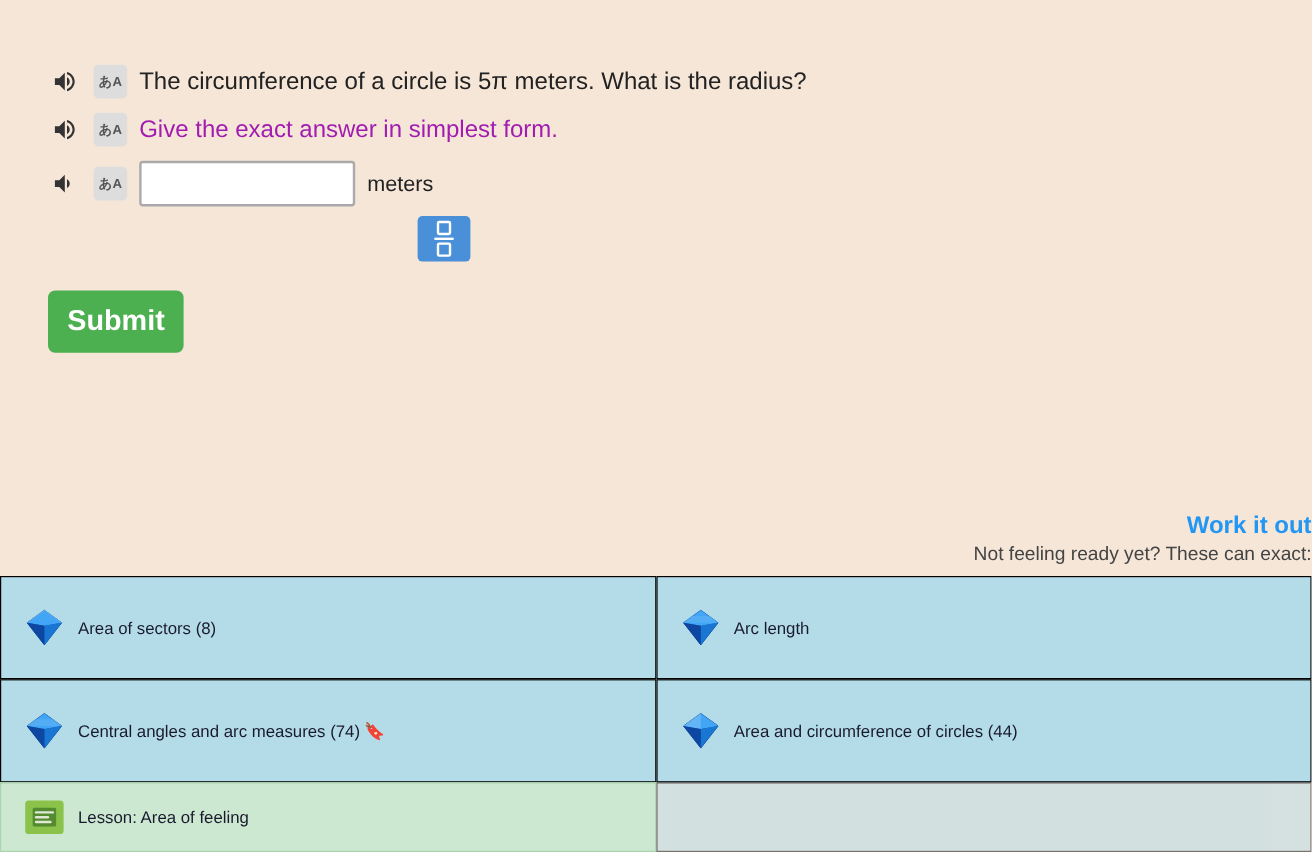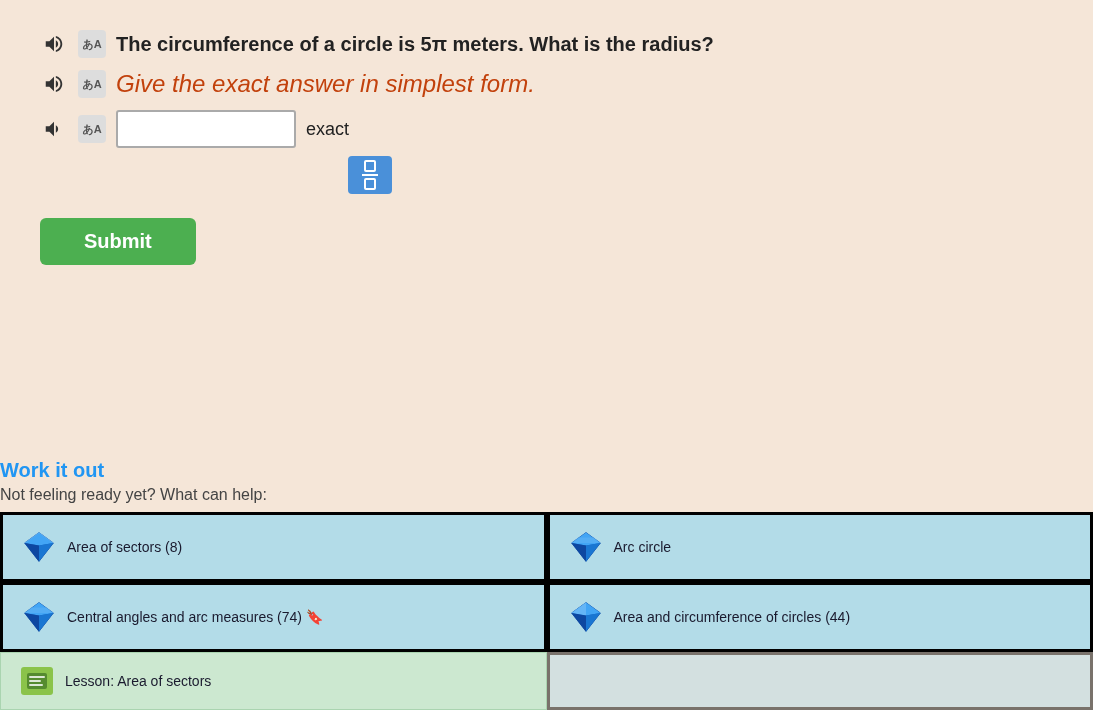--- a/index.html
+++ b/index.html
@@ -7,20 +7,21 @@
       font-family: Arial, sans-serif;
       background: #f5e6d8;
       width: 1093px;
       height: 710px;
       overflow: hidden;
       position: relative;
     }
 
     .main-content {
       padding: 30px 40px 20px 40px;
+      margin-top: 24px;
     }
 
     .question-row {
       display: flex;
       align-items: center;
       gap: 10px;
       margin-bottom: 12px;
     }
 
     .speaker-icon {
@@ -48,27 +49,26 @@
       border-radius: 4px;
       font-size: 13px;
       color: #555;
       cursor: pointer;
       flex-shrink: 0;
     }
 
     .question-text {
       font-size: 20px;
       color: #222;
-      font-weight: 700;
+      font-weight: 400;
     }
 
     .hint-text {
-      font-size: 24px;
-      color: #c2410c;
-      font-style: italic;
+      font-size: 20px;
+      color: #a21caf;
     }
 
     .answer-row {
       display: flex;
       align-items: center;
       gap: 10px;
       margin-bottom: 8px;
       margin-top: 8px;
     }
 
@@ -114,36 +114,36 @@
       border: 2px solid white;
       border-radius: 2px;
       background: transparent;
     }
 
     .submit-button {
       background: #4caf50;
       color: white;
       border: none;
       border-radius: 6px;
-      padding: 12px 44px;
-      font-size: 20px;
+      padding: 12px 16px;
+      font-size: 24px;
       font-weight: bold;
       cursor: pointer;
       margin-top: 16px;
     }
 
     .work-it-out-section {
       position: absolute;
       bottom: 0;
       left: 0;
       right: 0;
     }
 
     .work-it-out-header {
-      text-align: left;
+      text-align: right;
       padding: 16px 0 8px 0;
       background: #f5e6d8;
     }
 
     .work-it-out-title {
       font-size: 20px;
       color: #2196f3;
       font-weight: 600;
       margin-bottom: 4px;
     }
@@ -157,22 +157,22 @@
       display: grid;
       grid-template-columns: 1fr 1fr;
       gap: 0;
     }
 
     .card-item {
       background: #b3dce8;
       display: flex;
       align-items: center;
       gap: 12px;
-      padding: 16px 20px;
-      border: 3px solid #000000;
+      padding: 26px 20px;
+      border: 1px solid #000000;
       cursor: pointer;
       min-height: 56px;
     }
 
     .card-label {
       font-size: 14px;
       color: #1a1a2e;
       font-weight: 500;
     }
 
@@ -239,21 +239,21 @@
   <div class="answer-row">
     <div class="speaker-icon">
       <svg class="speaker-svg" viewBox="0 0 24 24" fill="#333">
         <path d="M3 9v6h4l5 5V4L7 9H3zm13.5 3c0-1.77-1.02-3.29-2.5-4.03v8.05c1.48-.73 2.5-2.25 2.5-4.02z"></path>
       </svg>
     </div>
     <div class="translate-icon">
       <span style="font-size:11px; font-weight:bold;">あA</span>
     </div>
     <input class="answer-input" type="text" style="">
-    <span class="unit-label">exact</span>
+    <span class="unit-label">meters</span>
   </div>
 
   
   <div style="margin-left: 178px; margin-bottom: 8px;">
     <button class="fraction-button" title="Insert fraction">
       <div class="fraction-symbol">
         <div class="frac-top"></div>
         <div style="width:16px; height:2px; background:white; margin: 1px 0;"></div>
         <div class="frac-bottom"></div>
       </div>
@@ -261,21 +261,21 @@
   </div>
 
   
   <button class="submit-button">Submit</button>
 
 </div>
 
 <div class="work-it-out-section">
   <div class="work-it-out-header">
     <div class="work-it-out-title">Work it out</div>
-    <div class="work-it-out-subtitle">Not feeling ready yet? What can help:</div>
+    <div class="work-it-out-subtitle">Not feeling ready yet? These can exact:</div>
   </div>
 
   <div class="cards-grid">
 
     <div class="card-item">
       <svg class="diamond-blue" viewBox="0 0 40 40">
         <polygon points="20,2 38,15 20,38 2,15" fill="#1565c0" stroke="#0d47a1" stroke-width="1"></polygon>
         <polygon points="20,2 38,15 20,18 2,15" fill="#42a5f5"></polygon>
         <polygon points="20,18 38,15 20,38" fill="#1976d2"></polygon>
         <polygon points="20,18 2,15 20,38" fill="#0d47a1"></polygon>
@@ -286,21 +286,21 @@
     </div>
 
     <div class="card-item">
       <svg class="diamond-blue" viewBox="0 0 40 40">
         <polygon points="20,2 38,15 20,38 2,15" fill="#1565c0" stroke="#0d47a1" stroke-width="1"></polygon>
         <polygon points="20,2 38,15 20,18 2,15" fill="#42a5f5"></polygon>
         <polygon points="20,18 38,15 20,38" fill="#1976d2"></polygon>
         <polygon points="20,18 2,15 20,38" fill="#0d47a1"></polygon>
         <polygon points="10,8 30,8 38,15 2,15" fill="#64b5f6" opacity="0.5"></polygon>
       </svg>
-      <span class="card-label">Arc circle</span>
+      <span class="card-label">Arc length</span>
     </div>
 
     <div class="card-item">
       <svg class="diamond-blue" viewBox="0 0 40 40">
         <polygon points="20,2 38,15 20,38 2,15" fill="#1565c0" stroke="#0d47a1" stroke-width="1"></polygon>
         <polygon points="20,2 38,15 20,18 2,15" fill="#42a5f5"></polygon>
         <polygon points="20,18 38,15 20,38" fill="#1976d2"></polygon>
         <polygon points="20,18 2,15 20,38" fill="#0d47a1"></polygon>
         <polygon points="10,8 30,8 38,15 2,15" fill="#64b5f6" opacity="0.5"></polygon>
       </svg>
@@ -320,20 +320,20 @@
 
     <div class="lesson-card">
       <div class="lesson-icon">
         <svg width="20" height="16" viewBox="0 0 20 16">
           <rect width="20" height="16" rx="2" fill="#558B2F"></rect>
           <rect x="2" y="3" width="16" height="2" rx="1" fill="white" opacity="0.8"></rect>
           <rect x="2" y="7" width="12" height="2" rx="1" fill="white" opacity="0.8"></rect>
           <rect x="2" y="11" width="14" height="2" rx="1" fill="white" opacity="0.8"></rect>
         </svg>
       </div>
-      <span class="card-label">Lesson: Area of sectors</span>
+      <span class="card-label">Lesson: Area of feeling</span>
     </div>
 
     <div class="card-item" style="background:#b3dce8; opacity:0.5;">
     </div>
 
   </div>
 </div>
 
 </body></html>

